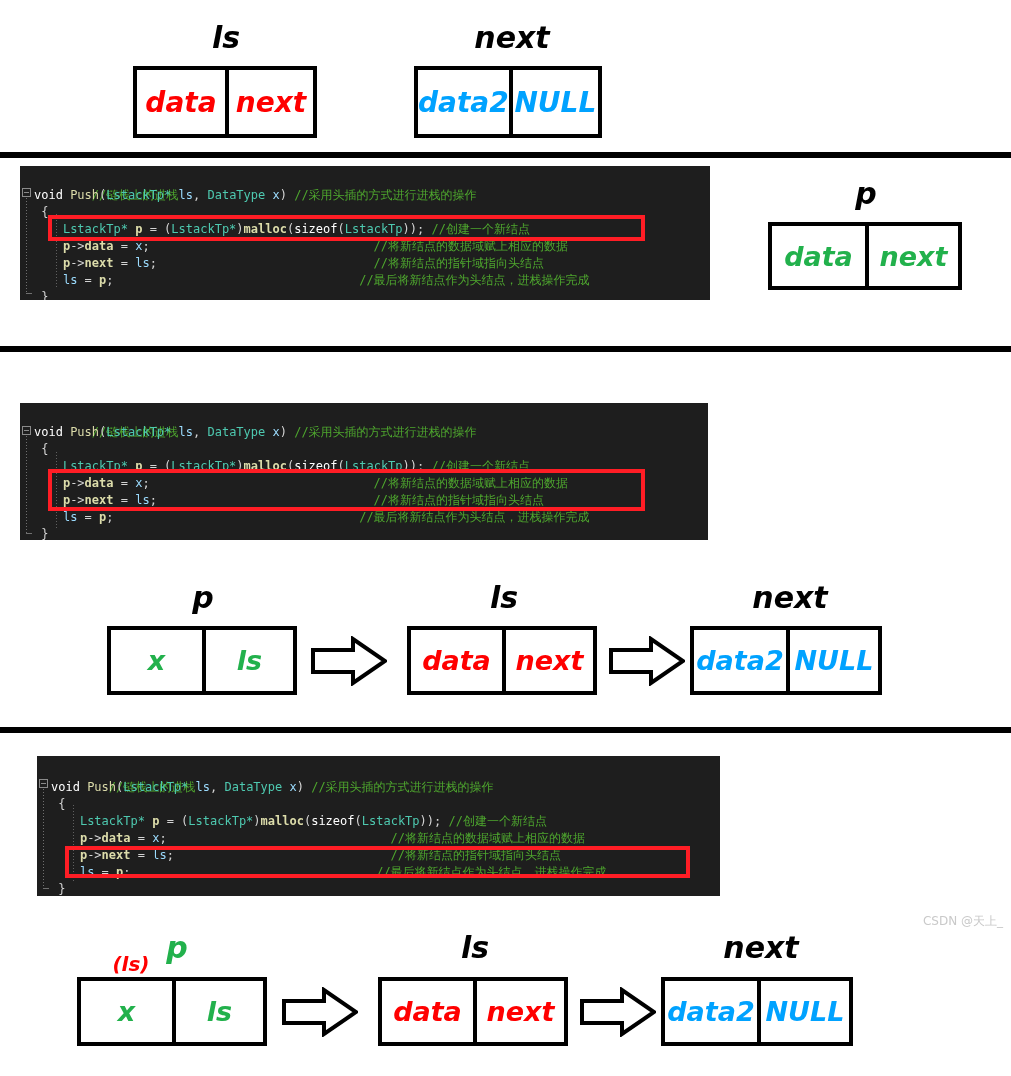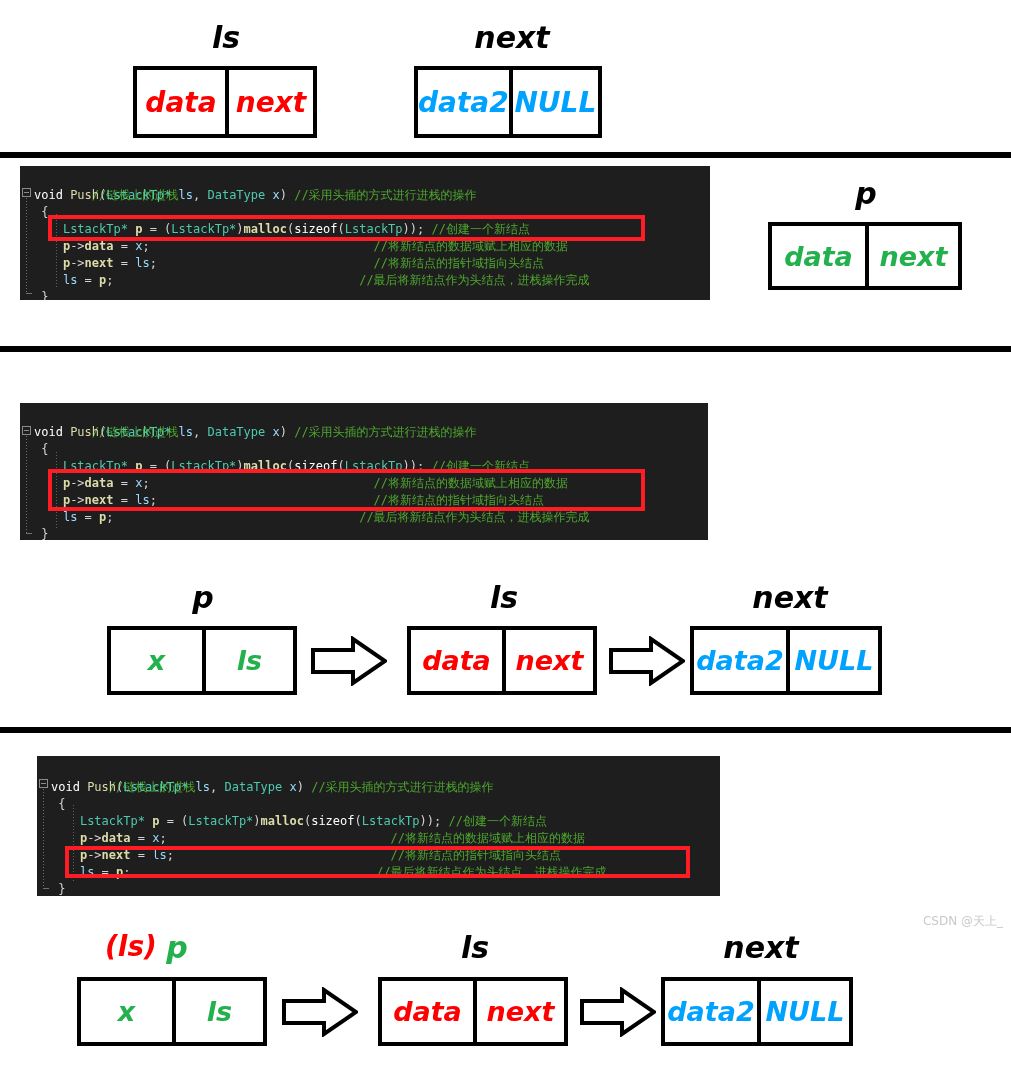--- a/index.html
+++ b/index.html
@@ -212,21 +212,21 @@
       <div class="cline"><span class="tok-plain"> </span><span class="tok-plain">{</span></div>
       <div class="cline"><span class="tok-plain">    </span><span class="tok-type">LstackTp*</span><span class="tok-plain"> </span><span class="tok-fnb">p</span><span class="tok-plain"> = (</span><span class="tok-type">LstackTp*</span><span class="tok-plain">)</span><span class="tok-fnb">malloc</span><span class="tok-plain">(</span><span class="tok-kw">sizeof</span><span class="tok-plain">(</span><span class="tok-type">LstackTp</span><span class="tok-plain">)); </span><span class="tok-cmt">//创建一个新结点</span></div>
       <div class="cline"><span class="tok-plain">    </span><span class="tok-fnb">p</span><span class="tok-plain">-&gt;</span><span class="tok-fnb">data</span><span class="tok-plain"> = </span><span class="tok-var">x</span><span class="tok-plain">;                               </span><span class="tok-cmt">//将新结点的数据域赋上相应的数据</span></div>
       <div class="cline"><span class="tok-plain">    </span><span class="tok-fnb">p</span><span class="tok-plain">-&gt;</span><span class="tok-fnb">next</span><span class="tok-plain"> = </span><span class="tok-var">ls</span><span class="tok-plain">;                              </span><span class="tok-cmt">//将新结点的指针域指向头结点</span></div>
       <div class="cline"><span class="tok-plain">    </span><span class="tok-var">ls</span><span class="tok-plain"> = </span><span class="tok-fnb">p</span><span class="tok-plain">;                                  </span><span class="tok-cmt">//最后将新结点作为头结点，进栈操作完成</span></div>
       <div class="cline"><span class="tok-plain"> </span><span class="tok-plain">}</span></div>
     </div>
     <div class="redbox" style="left:28px;top:90px;width:625px;height:32px;"></div>
   </div>
 
-  <div class="ptr-label" style="left:99px;top:930px;width:64px;font-size:28px;color:#ff0000;">(ls)</div>
+  <div class="ptr-label" style="left:99px;top:952px;width:64px;font-size:20px;color:#ff0000;">(ls)</div>
   <div class="ptr-label" style="left:163px;top:930px;width:28px;font-size:30px;color:#22b14c;">p</div>
   <div class="node" style="left:77px;top:977px;width:190px;height:69px;">
     <div class="cell" style="width:93px;font-size:27px;color:#22b14c;">x</div>
     <div class="cell divider" style="width:93px;font-size:27px;color:#22b14c;">ls</div>
   </div>
 
   <div class="arrow" style="left:282px;top:987px;">
     <svg width="76" height="50" viewBox="0 0 76 50">
       <polygon points="2,14 42,14 42,3 74,25 42,47 42,36 2,36" fill="#ffffff" stroke="#000000" stroke-width="4" stroke-linejoin="miter"></polygon>
     </svg>

